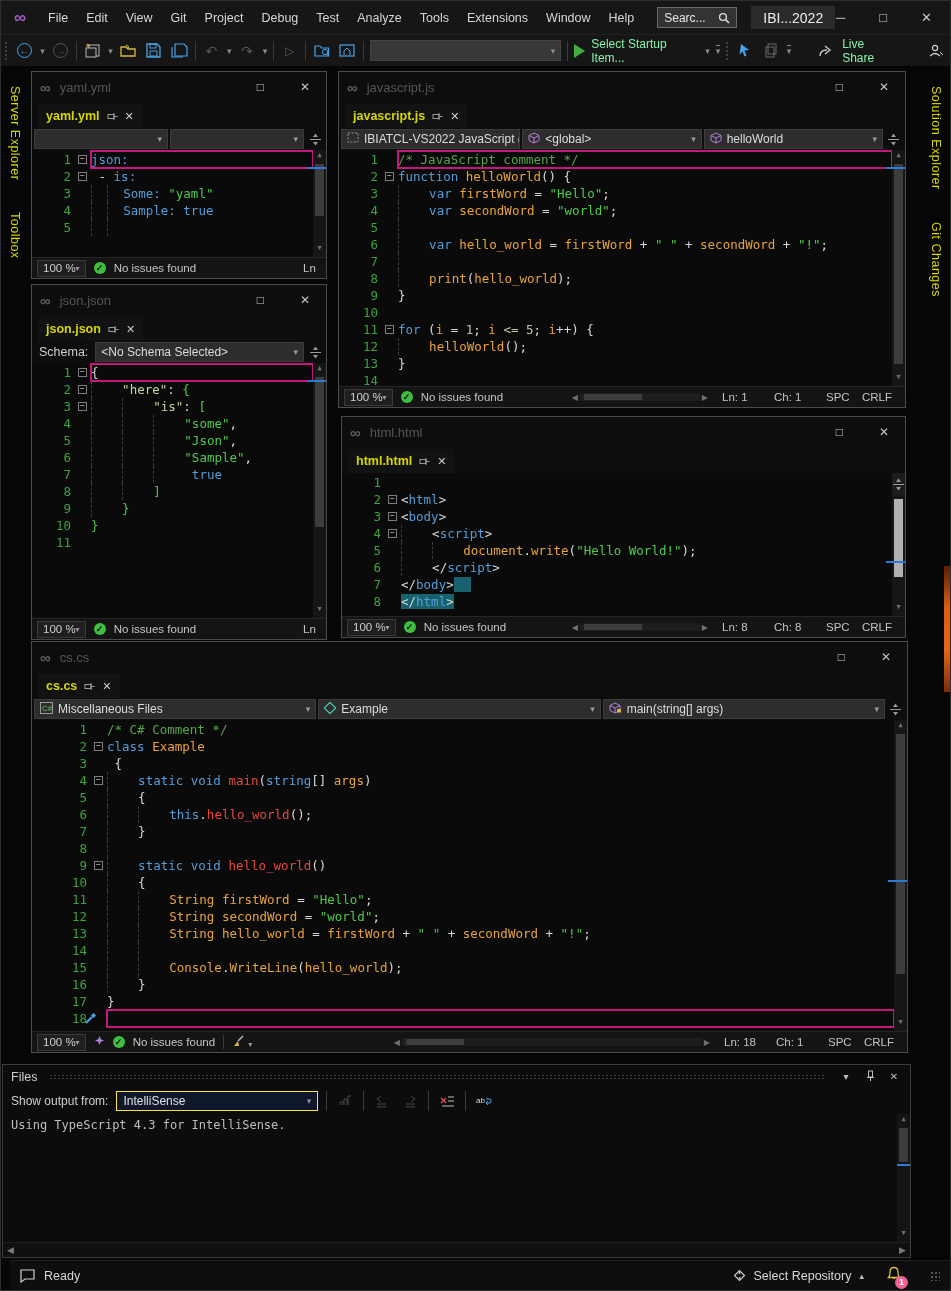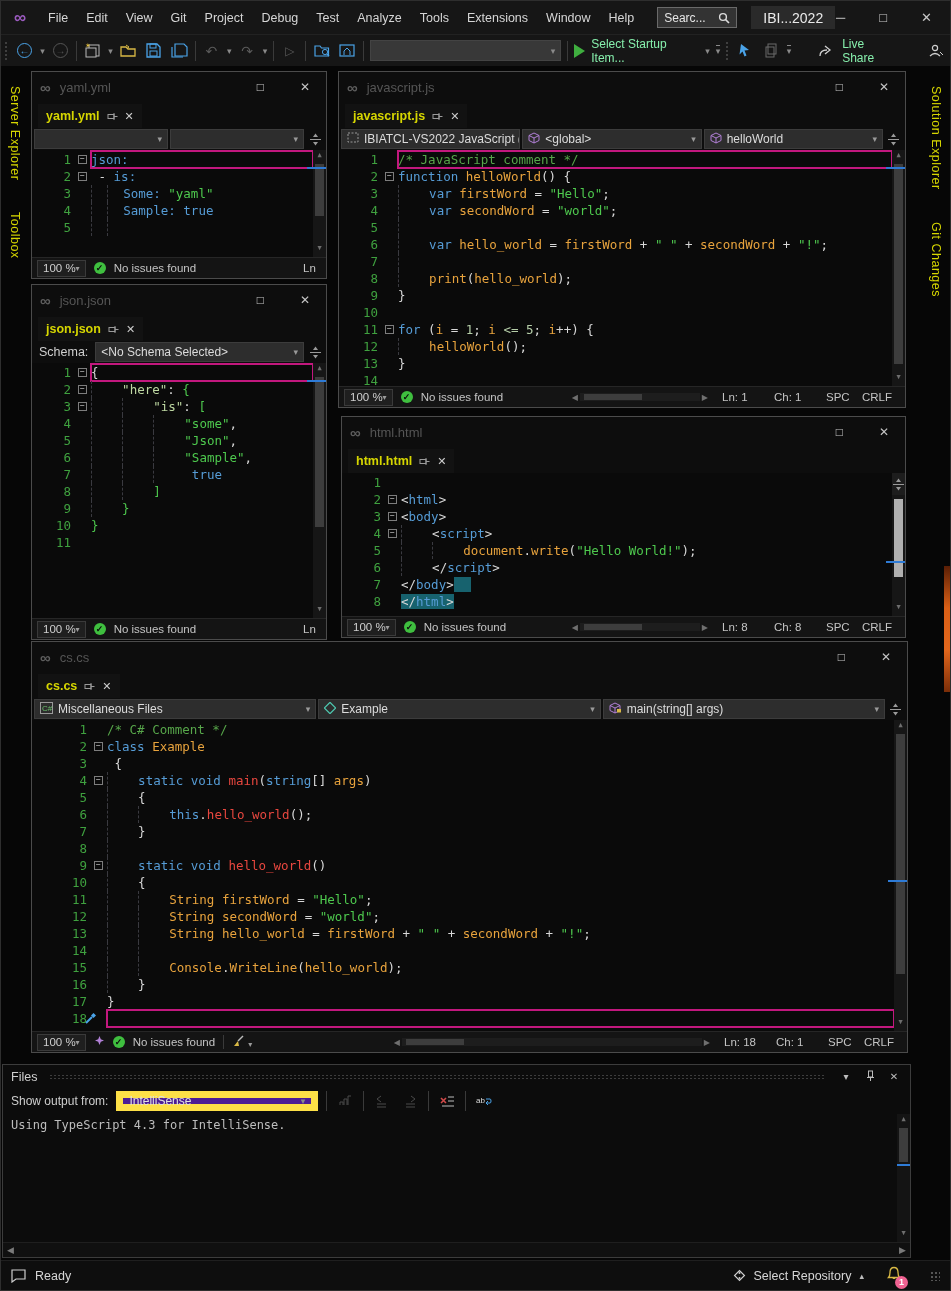--- a/index.html
+++ b/index.html
@@ -110,31 +110,31 @@
   .st-div { width:1px; height:14px; background:#3a3a3a; }
 
   
   #output-panel { position:absolute; left:1px; top:1063px; width:909px; height:194px;
     background:#0c0c0c; border:1px solid #3c3c3c; display:flex; flex-direction:column; }
   .op-title { height:23px; display:flex; align-items:center; padding:0 8px; gap:8px; font-size:12.5px; color:#cfcfcf; }
   .op-dots { flex:1; height:6px; margin:0 4px;
     background-image:radial-gradient(#3d3d3d 0.8px, transparent 1px); background-size:4px 3px; }
   .op-btn { color:#bcbcbc; font-size:10px; width:16px; text-align:center; }
   .op-toolbar { height:26px; display:flex; align-items:center; gap:8px; padding:0 8px; font-size:12px; color:#cfcfcf; }
-  .op-combo { width:202px; height:20px; background:#4c1d95; border:7px solid #fde047; display:flex;
+  .op-combo { width:202px; height:20px; background:#0f172a; border:1px solid #fde047; display:flex;
     align-items:center; justify-content:space-between; padding:0 6px; color:#e0e0e0; }
   .op-ico { width:20px; height:20px; display:inline-flex; align-items:center; justify-content:center; }
   .op-body { flex:1; position:relative; font-family:"DejaVu Sans Mono", monospace; font-size:12px;
     color:#bdbdbd; padding:4px 0 0 8px; }
   .op-vscroll { position:absolute; right:0; top:0; bottom:0; width:13px; background:#141414; }
   .op-hscroll { height:15px; background:#101010; border-top:1px solid #1f1f1f; display:flex;
     align-items:center; justify-content:space-between; padding:0 4px; color:#7a7a7a; font-size:9px; }
 
   
-  #app-statusbar { position:absolute; left:0; right:0; top:1259px; height:30px; background:#0e0e0e;
+  #app-statusbar { position:absolute; left:9px; right:0; top:1259px; height:30px; background:#0e0e0e;
     border-top:1px solid #1f1f1f; display:flex; align-items:center; padding:0 10px; font-size:12.5px; color:#d6d6d6; }
   .sb-right { margin-left:auto; display:flex; align-items:center; gap:8px; }
   .badge { position:absolute; right:-6px; bottom:-4px; width:13px; height:13px; border-radius:50%;
     background:#f06292; color:#fff; font-size:9px; line-height:13px; text-align:center; font-weight:bold; }
   .bell-wrap { position:relative; margin-left:14px; margin-right:14px; }
   .grip { width:10px; height:10px; margin-left:6px;
     background-image:radial-gradient(#555 1px, transparent 1.2px); background-size:4px 4px; }
 </style>
 </head>
 <body>

